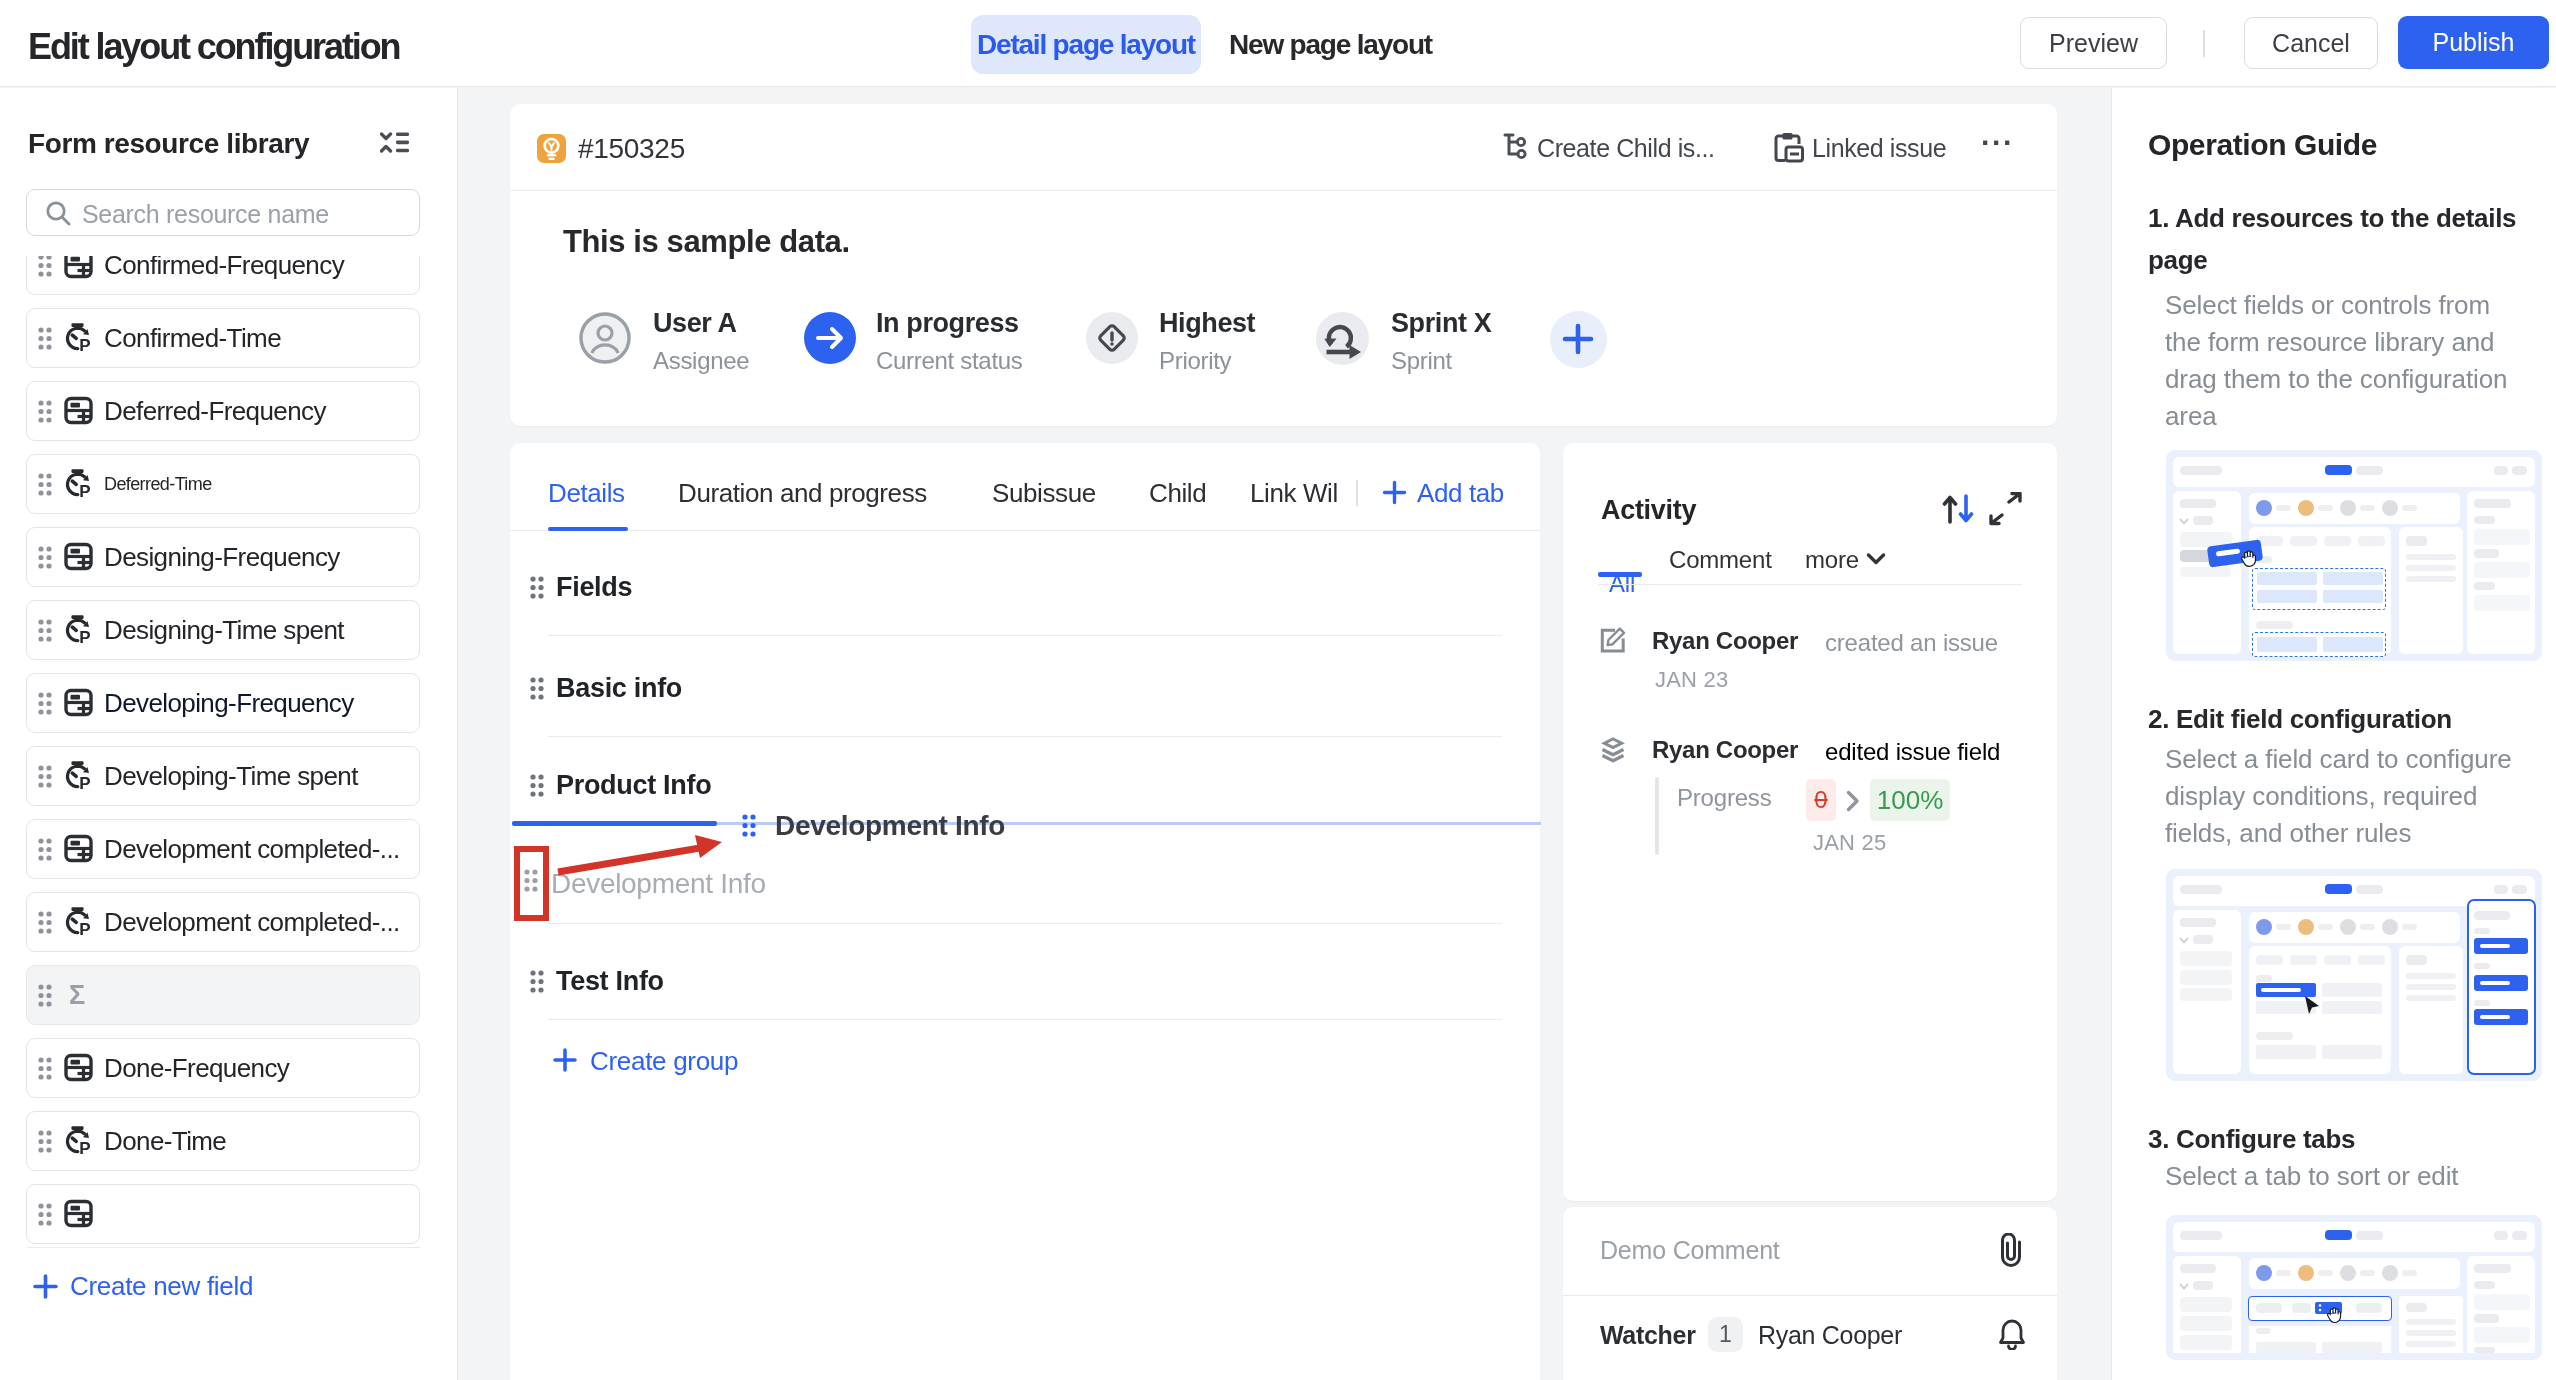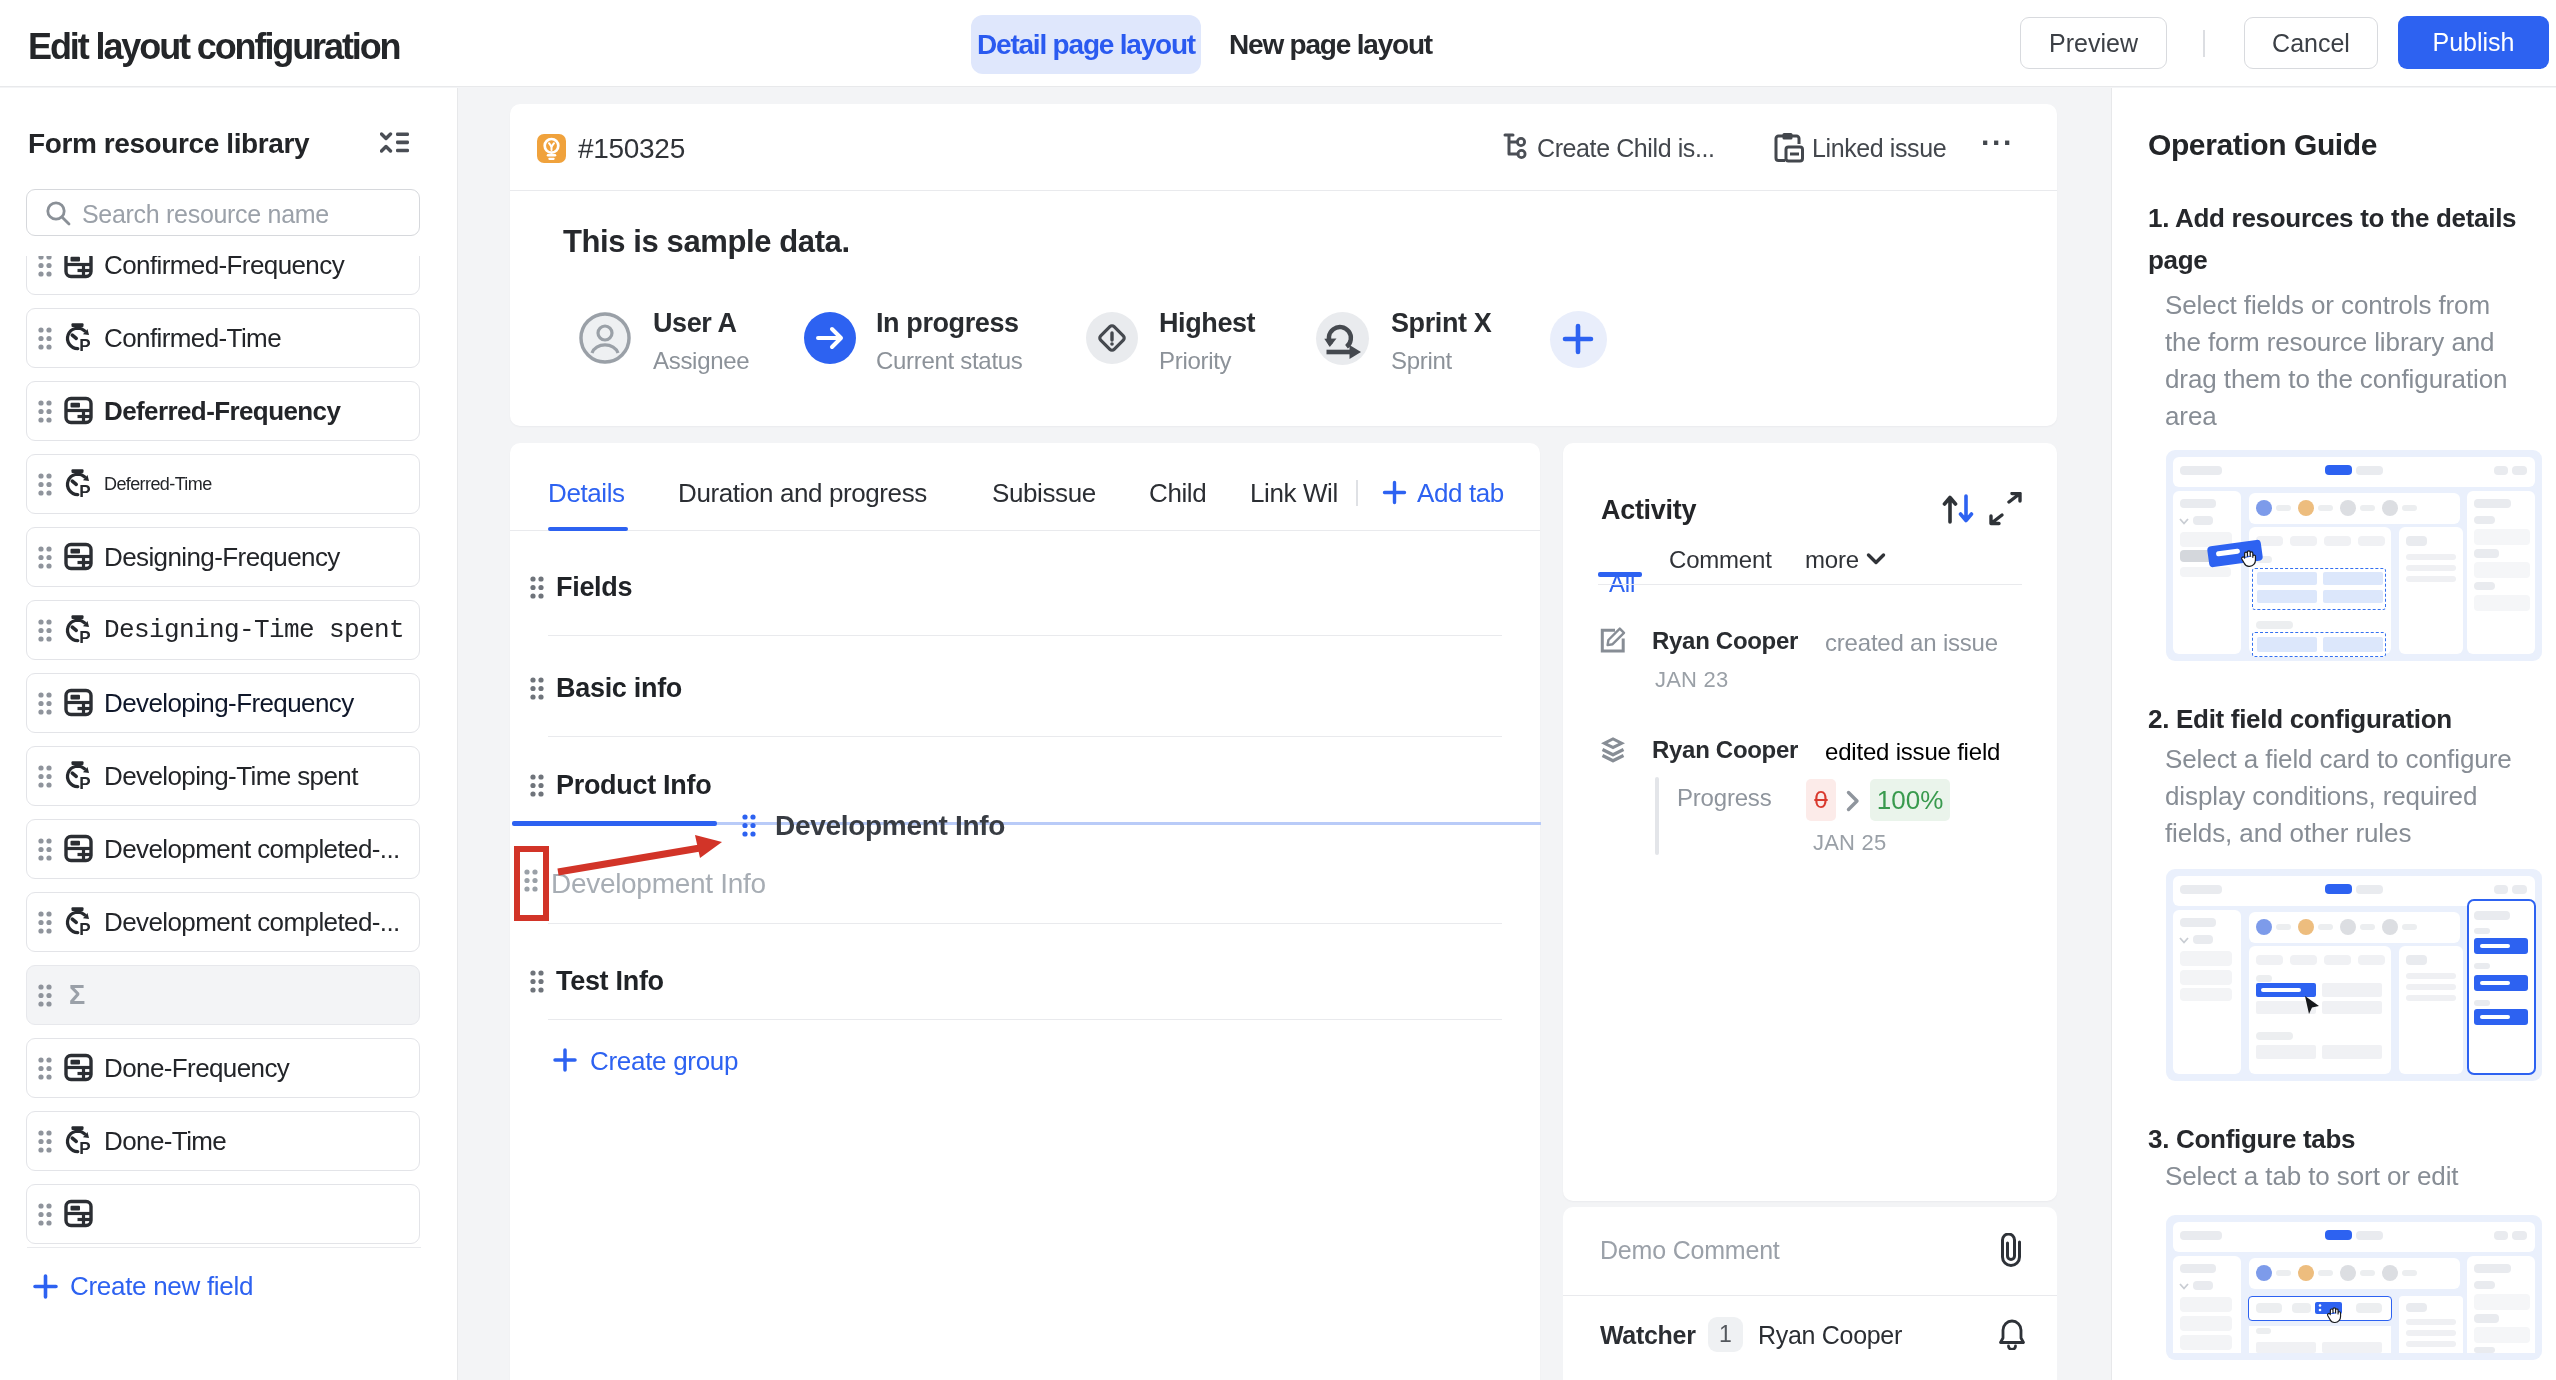--- a/index.html
+++ b/index.html
@@ -81,21 +81,21 @@
       <circle cx="11" cy="11.5" r="2.6" fill="#8f949c"></circle>
       <circle cx="11" cy="20.0" r="2.6" fill="#8f949c"></circle>
     </svg>
 <svg class="a" style="left:64px;top:140px;" width="29" height="29" viewBox="0 0 29 29">
 <rect x="2" y="2.5" width="25" height="24" rx="5" stroke="#2b2e33" stroke-width="3.4" fill="none"></rect>
 <path d="M3 14.5 H26" stroke="#2b2e33" stroke-width="3.2"></path>
 <rect x="6.5" y="6.8" width="9.5" height="4.6" rx="1" fill="#2b2e33"></rect>
 <path d="M19.5 15 V26" stroke="#2b2e33" stroke-width="3.2"></path>
 <path d="M13.5 20.5 H26" stroke="#2b2e33" stroke-width="3.2"></path>
 </svg>
-<div class="a" style="left:104px;top:125px;height:60px;width:312px;display:flex;align-items:center;font-size:26px;color:#232529;letter-spacing:-0.6px;white-space:nowrap;overflow:hidden;font-weight:bold;">Deferred-Frequency</div>
+<div class="a" style="left:104px;top:125px;height:60px;width:312px;display:flex;align-items:center;font-size:26px;color:#232529;letter-spacing:-0.6px;white-space:nowrap;overflow:hidden;">Deferred-Frequency</div>
 <div class="a" style="left:26px;top:198px;width:394px;height:60px;background:#fff;border:1px solid #e3e4e8;border-radius:9px;"></div>
 <svg class="a" style="left:38px;top:217px;" width="14" height="23" viewBox="0 0 14 23.0">
       <circle cx="3" cy="3.0" r="2.6" fill="#8f949c"></circle>
       <circle cx="3" cy="11.5" r="2.6" fill="#8f949c"></circle>
       <circle cx="3" cy="20.0" r="2.6" fill="#8f949c"></circle>
       <circle cx="11" cy="3.0" r="2.6" fill="#8f949c"></circle>
       <circle cx="11" cy="11.5" r="2.6" fill="#8f949c"></circle>
       <circle cx="11" cy="20.0" r="2.6" fill="#8f949c"></circle>
     </svg>
 <svg class="a" style="left:63px;top:213px;" width="30" height="30" viewBox="0 0 30 30">
@@ -134,21 +134,21 @@
       <circle cx="11" cy="20.0" r="2.6" fill="#8f949c"></circle>
     </svg>
 <svg class="a" style="left:63px;top:359px;" width="30" height="30" viewBox="0 0 30 30">
 <path d="M21.5 7.8 A 10.2 10.2 0 1 0 14.8 25.6" stroke="#26292e" stroke-width="3.2" fill="none" stroke-linecap="round"></path>
 <rect x="8.5" y="0.2" width="12" height="3.8" rx="1" fill="#26292e"></rect>
 <path d="M14.5 4 V7" stroke="#26292e" stroke-width="3.4"></path>
 <path d="M9.3 12.2 L13.2 15.4" stroke="#26292e" stroke-width="3.6" stroke-linecap="round"></path>
 <path d="M24.5 6 L26 12 L20 11.2 Z" fill="#26292e"></path>
 <text x="16.2" y="27.5" font-family="Liberation Sans,sans-serif" font-size="17" font-weight="bold" fill="#26292e">P</text>
 </svg>
-<div class="a" style="left:104px;top:344px;height:60px;width:312px;display:flex;align-items:center;font-size:26px;color:#232529;letter-spacing:-0.6px;white-space:nowrap;overflow:hidden;font-family:Liberation Mono, monospace;">Designing-Time spent</div>
+<div class="a" style="left:104px;top:344px;height:60px;width:312px;display:flex;align-items:center;font-size:26px;color:#232529;letter-spacing:-0.6px;white-space:nowrap;overflow:hidden;">Designing-Time spent</div>
 <div class="a" style="left:26px;top:417px;width:394px;height:60px;background:#fff;border:1px solid #e3e4e8;border-radius:9px;"></div>
 <svg class="a" style="left:38px;top:436px;" width="14" height="23" viewBox="0 0 14 23.0">
       <circle cx="3" cy="3.0" r="2.6" fill="#8f949c"></circle>
       <circle cx="3" cy="11.5" r="2.6" fill="#8f949c"></circle>
       <circle cx="3" cy="20.0" r="2.6" fill="#8f949c"></circle>
       <circle cx="11" cy="3.0" r="2.6" fill="#8f949c"></circle>
       <circle cx="11" cy="11.5" r="2.6" fill="#8f949c"></circle>
       <circle cx="11" cy="20.0" r="2.6" fill="#8f949c"></circle>
     </svg>
 <svg class="a" style="left:64px;top:432px;" width="29" height="29" viewBox="0 0 29 29">

